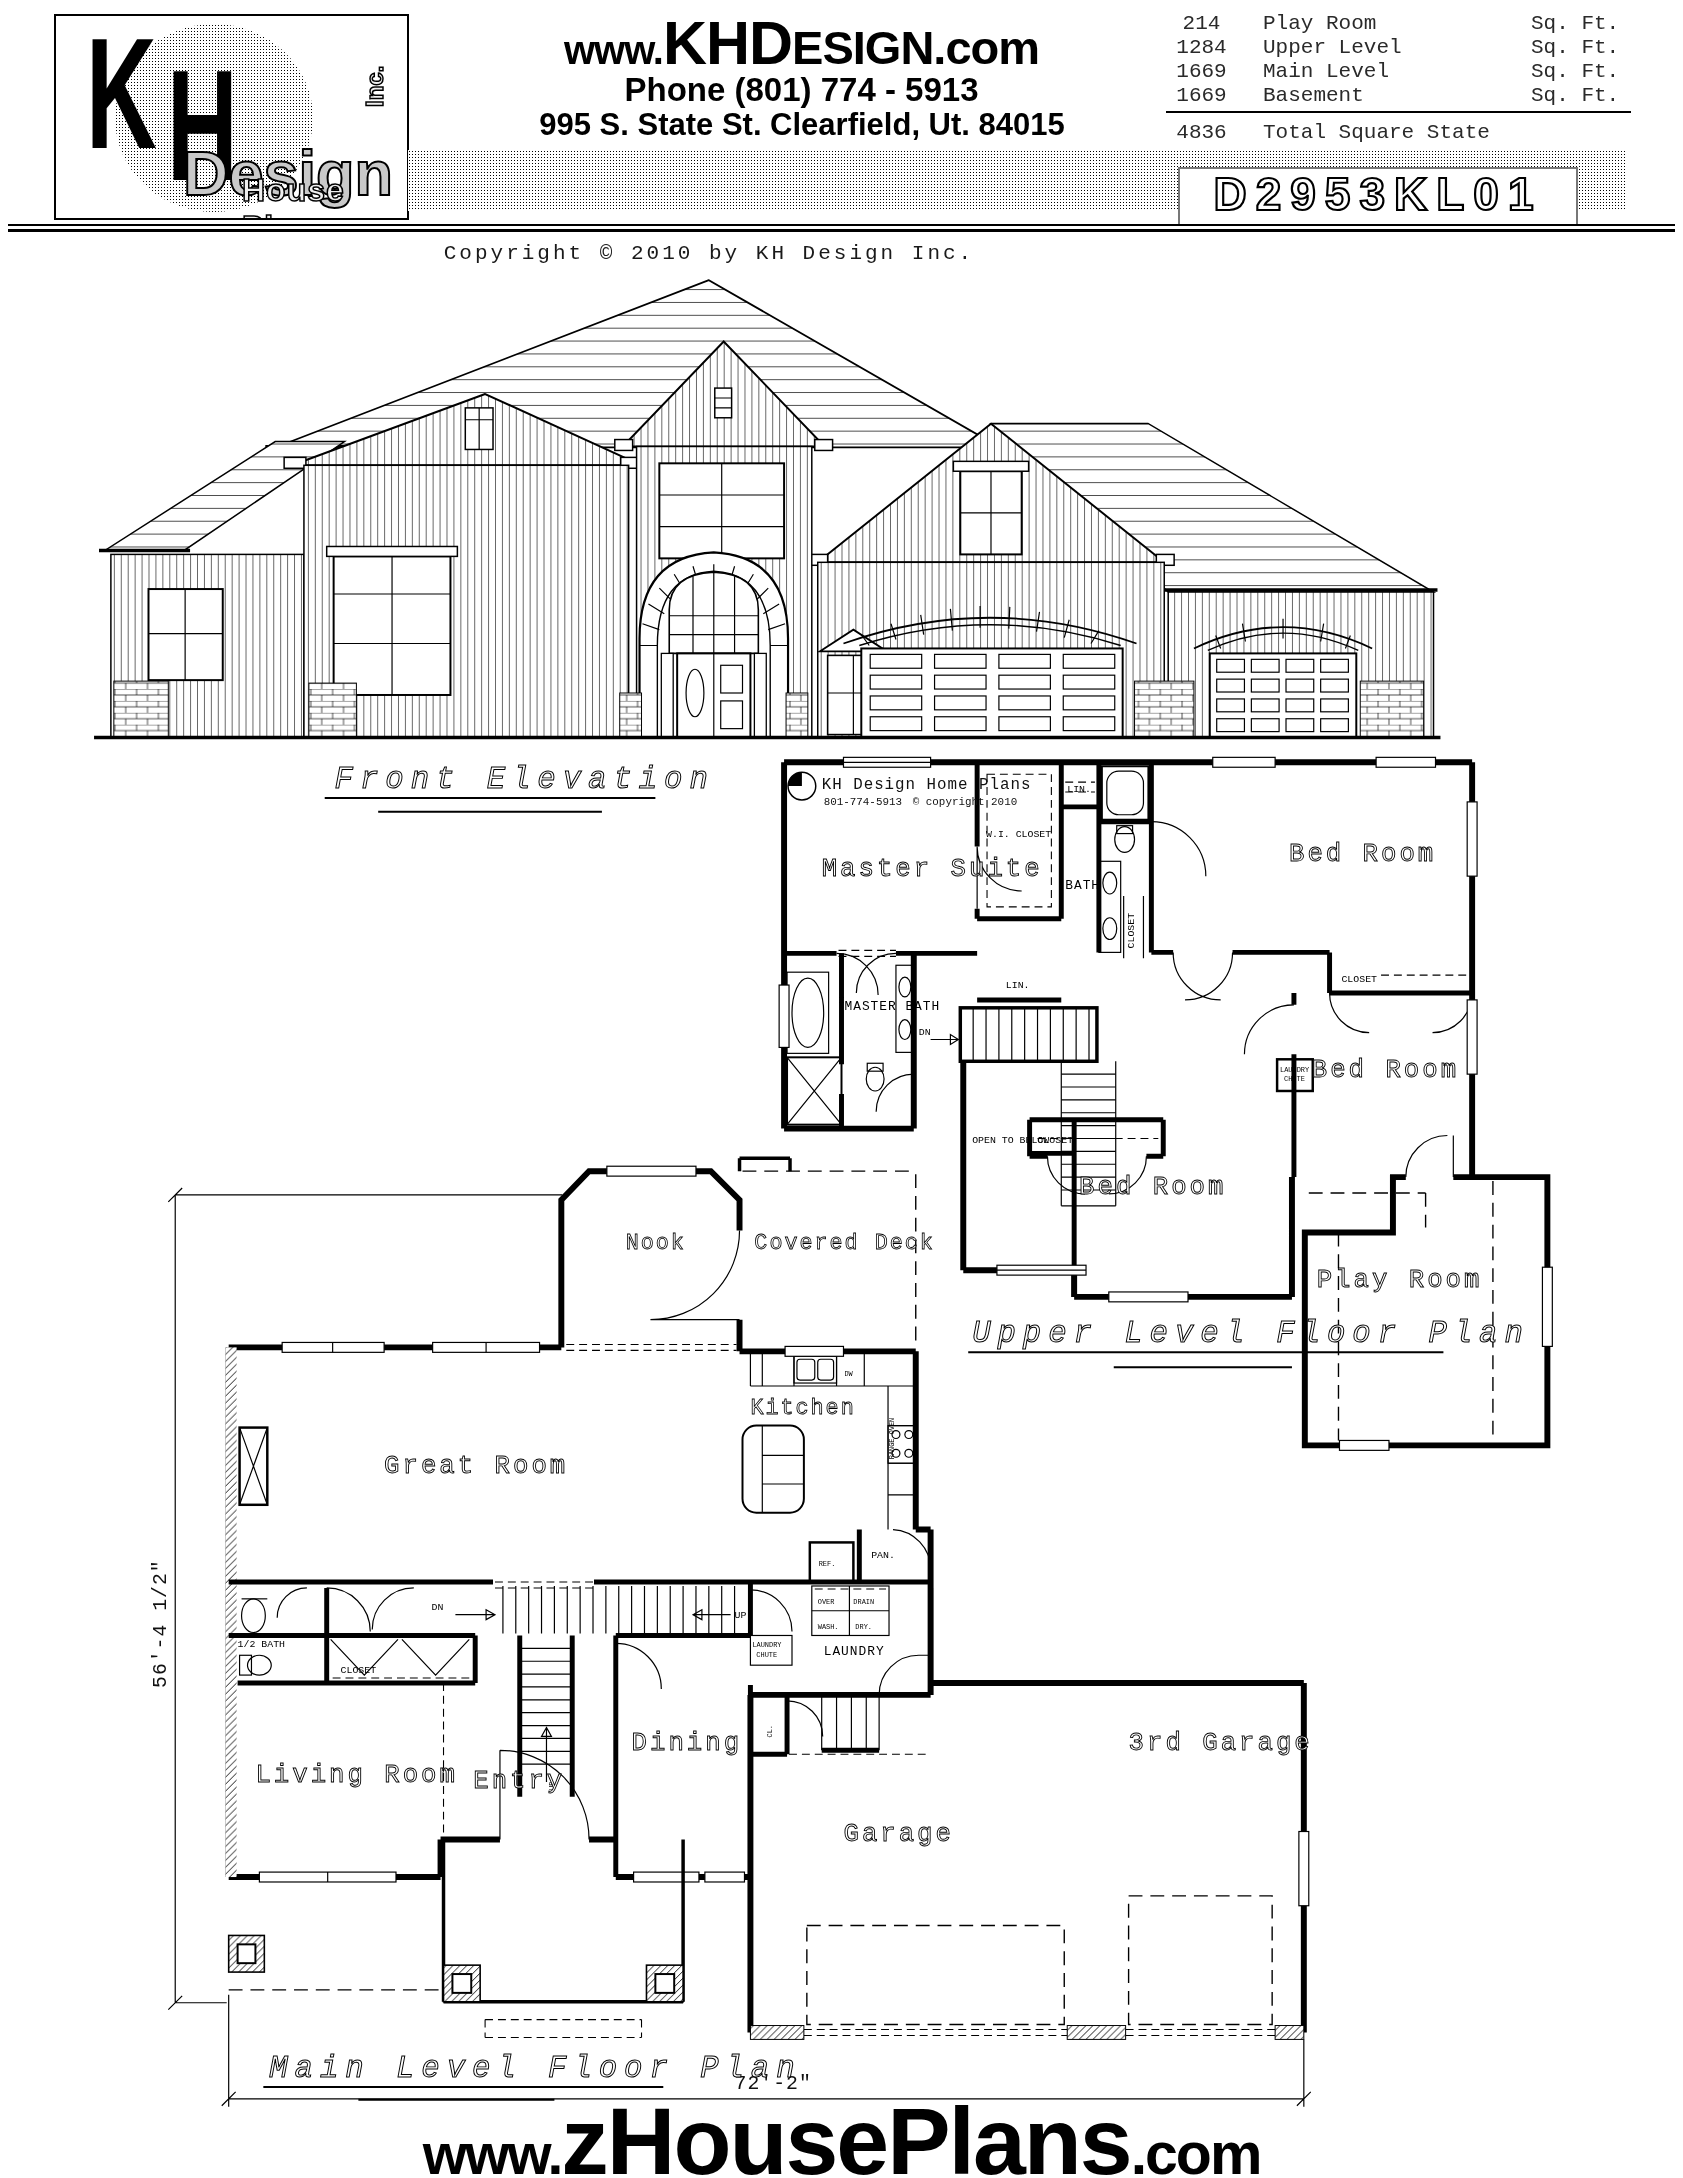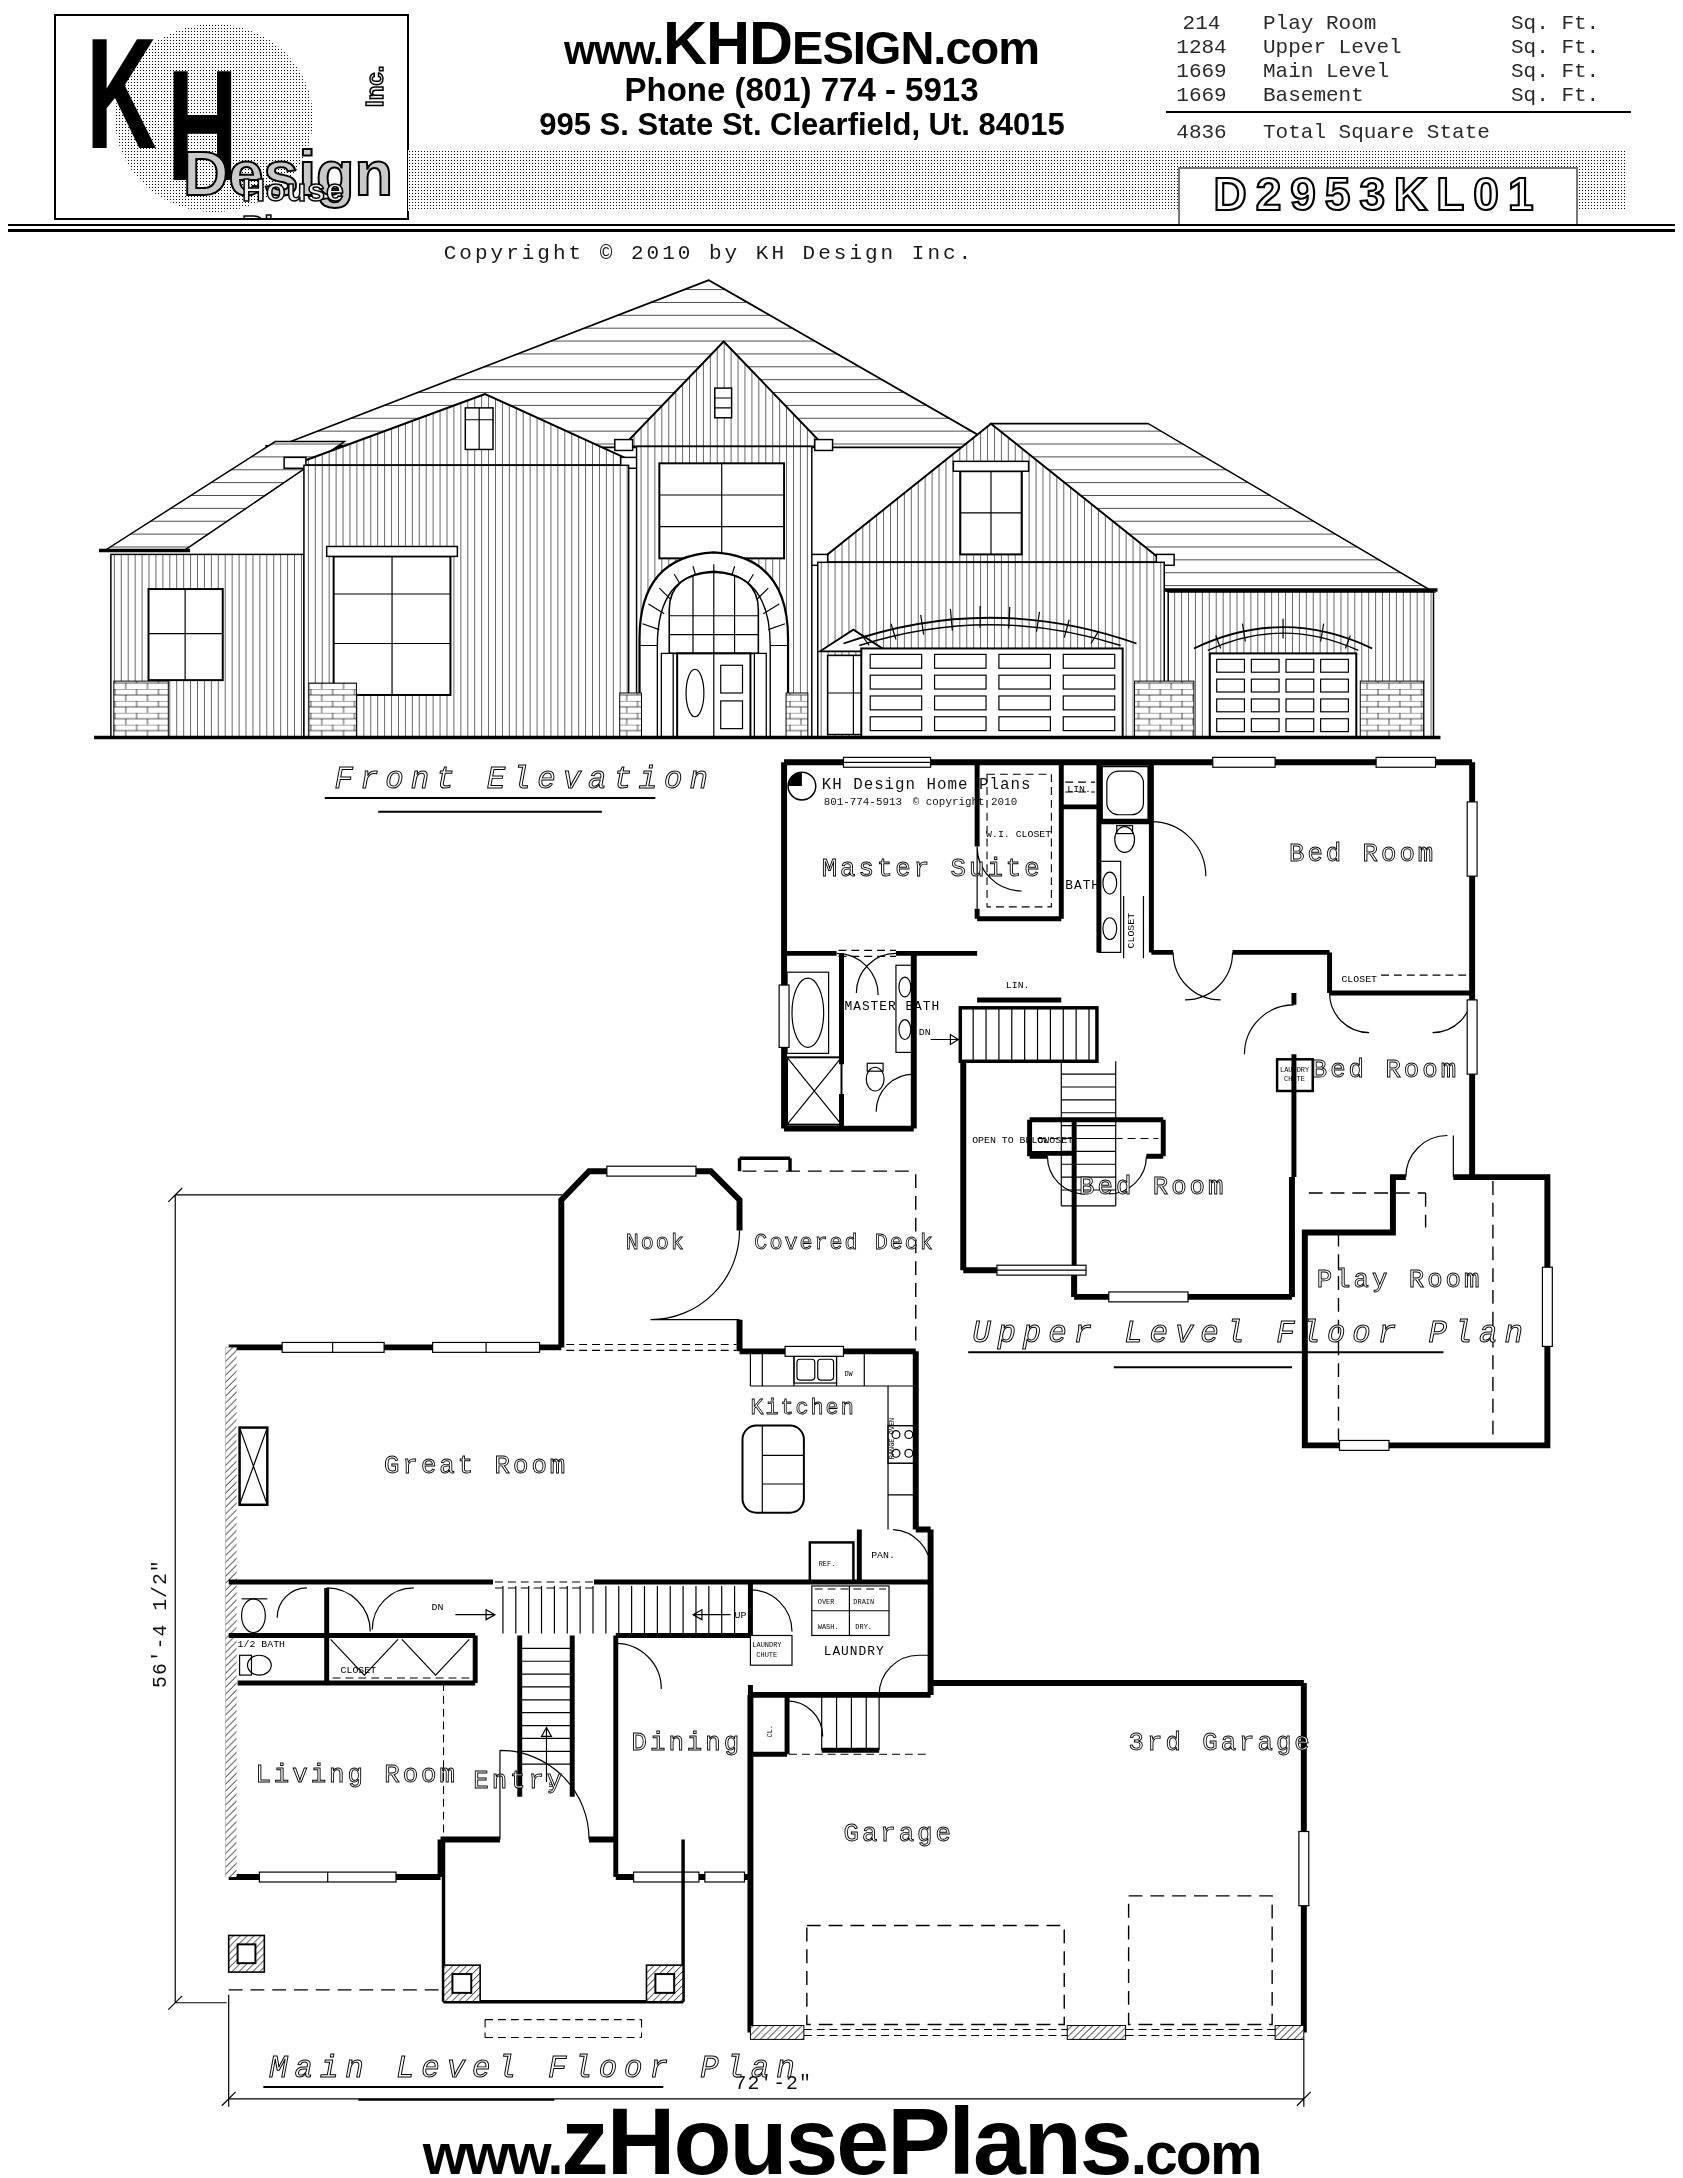--- a/index.html
+++ b/index.html
@@ -18,21 +18,21 @@
   .outl{color:#c9c9c9;margin-top:32px;-webkit-text-stroke:2px #000;}
   .outl2{color:#eee;-webkit-text-stroke:1.5px #000;}
   .site{font-weight:bold;letter-spacing:-1px;white-space:nowrap;}
   .site .p1{font-size:40px;} .site .p2{font-size:61px;} .site .p3{font-size:47px;} .site .p4{font-size:47px;}
   .hline{font-size:33px;font-weight:bold;letter-spacing:0px;white-space:nowrap;}
   .sqft{font-family:"Liberation Mono","DejaVu Sans Mono",monospace;font-size:21px;color:#2a2a2a;
         letter-spacing:0px;line-height:24px;}
   .sqft-row{display:flex;width:475px;}
   .sqft-v{width:71px;text-align:center;}
   .sqft-l{width:248px;padding-left:26px;}
-  .sqft-u{width:109px;}
+  .sqft-u{width:109px;margin-left:20px;}
   .rule{background:#000;}
   .plan-no{color:#fff;-webkit-text-stroke:2.2px #000;text-shadow:none;
            font-size:46px;font-weight:bold;letter-spacing:9px;line-height:50px;}
   .copyright{font-family:"Liberation Mono","DejaVu Sans Mono",monospace;
              font-size:21px;letter-spacing:3px;color:#1a1a1a;white-space:nowrap;}
 
   
   .footer{left:0;top:2087px;width:1683px;text-align:center;white-space:nowrap;}
   .footer span{font-weight:bold;letter-spacing:-2px;}
   .f1{font-size:57px;} .f2{font-size:95px;letter-spacing:-4px;} .f3{font-size:59px;}

